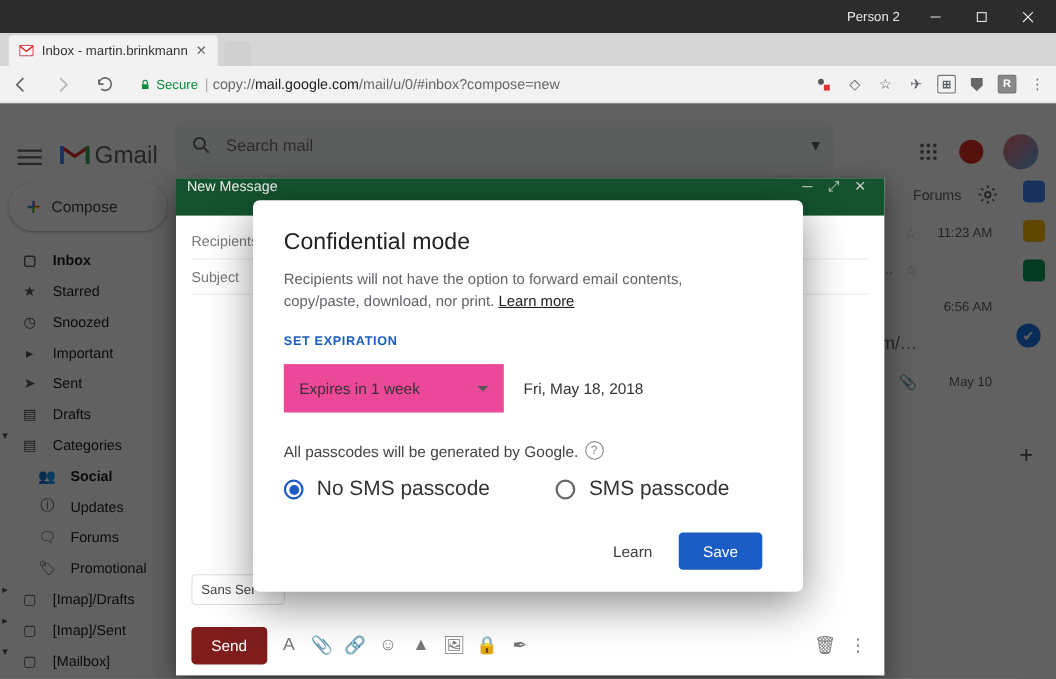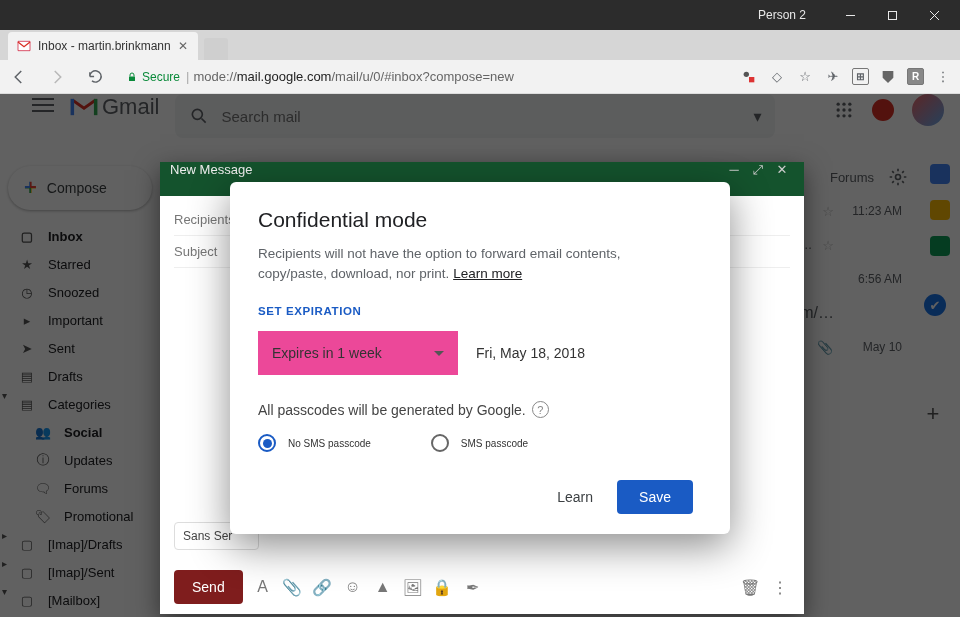--- a/index.html
+++ b/index.html
@@ -1,20 +1,20 @@
 <!DOCTYPE html>
 <html><head>
 <meta charset="utf-8">
 <style>
   * { box-sizing: border-box; margin: 0; padding: 0; font-family: Arial, Helvetica, sans-serif; }
   body { width: 960px; height: 617px; overflow: hidden; background: #2a2a2a; position: relative; }
 
   
   .win-titlebar { height: 30px; background: #2c2c2c; display: flex; align-items: center; justify-content: flex-end; color: #e8e8e8; font-size: 12px; padding-right: 6px; gap: 2px; }
-  .win-titlebar .person { margin-right: 22px; }
+  .win-titlebar .person { margin-right: 10px; }
   .win-btn { width: 40px; height: 26px; display: flex; align-items: center; justify-content: center; color: #e8e8e8; }
   .win-btn svg { width: 11px; height: 11px; }
 
   
   .tab-strip { height: 30px; background: #d6d6d6; display: flex; align-items: flex-end; padding-left: 8px; }
   .tab { background: #f2f2f2; height: 28px; min-width: 190px; max-width: 190px; display: flex; align-items: center; padding: 0 8px; border-top-left-radius: 4px; border-top-right-radius: 4px; font-size: 12px; color: #333; position: relative; }
   .tab .favicon { width: 16px; height: 16px; margin-right: 6px; display:flex; align-items:center; justify-content:center; }
   .tab .tab-label { flex: 1; white-space: nowrap; overflow: hidden; text-overflow: ellipsis; }
   .tab .tab-close { width: 14px; height:14px; color:#666; display:flex; align-items:center; justify-content:center; }
   .new-tab { width: 24px; height: 22px; margin-left: 6px; background: #cfcfcf; border-top-left-radius: 3px; border-top-right-radius: 3px; }
@@ -28,21 +28,21 @@
   .url-box .url-text { color: #666; }
   .url-box .url-text .domain { color: #222; }
   .ext-icons { display:flex; align-items:center; gap:10px; color:#5f6368; }
   .ext-icons .ext { width:18px; height:18px; display:flex; align-items:center; justify-content:center; font-size:13px; }
   .ext-icons .ext.boxed { border:1px solid #777; border-radius:2px; width:17px; height:17px; font-size:10px; font-weight:bold; }
 
   
   .app { position: relative; height: calc(617px - 30px - 30px - 34px); background: #fff; }
   .dim-overlay { position:absolute; inset:0; background: rgba(0,0,0,0.62); z-index: 5; }
 
-  .gmail-header { height:60px; display:flex; align-items:flex-start; padding:0 16px; gap:16px;margin-left:16px; }
+  .gmail-header { height:60px; display:flex; align-items:flex-end; padding:0 16px; gap:16px; }
   .menu-icon { width:22px; height:22px; color:#5f6368; display:flex; flex-direction:column; justify-content:space-between; padding:4px 0; }
   .menu-icon span { height:2px; background:#5f6368; }
   .gmail-logo { display:flex; align-items:center; gap:4px; }
   .gmail-logo .g { font-size: 22px; color:#5f6368; font-weight:400; }
   .search-box { flex:1; max-width:600px; background:#f1f3f4; height:44px; border-radius:8px; display:flex; align-items:center; padding:0 14px; color:#5f6368; gap:12px; }
   .search-box input { border:none; background:transparent; flex:1; font-size:15px; color:#5f6368; outline:none; }
   .top-icons { margin-left:auto; display:flex; align-items:center; gap:18px; color:#5f6368; }
   .avatar { width:32px; height:32px; border-radius:50%; background: linear-gradient(135deg,#e66,#6ae); }
 
   .gmail-body { display:flex; height:calc(100% - 60px); }
@@ -83,21 +83,21 @@
   .modal .desc { font-size:13.5px; color:#5f6368; line-height:1.45; margin-bottom:22px; }
   .modal .desc a { color:#202124; text-decoration:underline; }
   .modal .section-label { font-size:11.5px; font-weight:700; letter-spacing:0.6px; color:#1a5bc4; margin-bottom:14px; }
   .exp-row { display:flex; align-items:center; gap:18px; margin-bottom:26px; }
   .dropdown { background:#ec4899; height:44px; width:200px; display:flex; align-items:center; justify-content:space-between; padding:0 14px; font-size:14px; color:#333; }
   .dropdown .caret { border-left:5px solid transparent; border-right:5px solid transparent; border-top:5px solid #555; }
   .exp-date { font-size:14px; color:#333; }
   .passcode-note { font-size:14px; color:#444; margin-bottom:16px; display:flex; align-items:center; gap:6px; }
   .help-circ { width:17px; height:17px; border:1.5px solid #888; border-radius:50%; display:inline-flex; align-items:center; justify-content:center; font-size:11px; color:#888; }
   .radio-row { display:flex; gap:60px; margin-bottom:28px; }
-  .radio-opt { display:flex; align-items:center; gap:12px; font-size:10px; color:#333;justify-content:flex-end; }
+  .radio-opt { display:flex; align-items:center; gap:12px; font-size:19px; color:#333;justify-content:flex-end; }
   .radio { width:18px; height:18px; border:2px solid #666; border-radius:50%; display:flex; align-items:center; justify-content:center; }
   .radio.checked { border-color:#1a5bc4; }
   .radio.checked::after { content:""; width:9px; height:9px; background:#1a5bc4; border-radius:50%; }
   .modal-actions { display:flex; justify-content:flex-end; gap:10px; }
   .btn-cancel { background:transparent; border:none; color:#3c4043; font-size:14px; font-weight:500; padding:8px 14px; border-radius:4px; }
   .btn-save { background:#1a5bc4; border:none; color:#fff; font-size:14px; font-weight:500; padding:9px 22px; border-radius:4px; }
 
   .footer-links { position:absolute; bottom:4px; left:50%; transform:translateX(-50%); font-size:10px; color:#777; text-align:center; z-index:3; }
   .footer-links span { text-decoration: underline dotted; margin:0 2px; }
 
@@ -160,21 +160,21 @@
   <div class="url-box">
     <span class="secure">
       <svg width="12" height="12" viewBox="0 0 24 24">
           <rect x="6" y="11" width="12" height="9" rx="1" fill="#0a8a3a"></rect>
           <path d="M8 11V8a4 4 0 1 1 8 0v3" fill="none" stroke="#0a8a3a" stroke-width="2"></path>
         </svg>
       <span>Secure</span>
     </span>
     <span style="color:#aaa;margin-right:4px">|</span>
     <span class="url-text">
-      <span>mode://</span><span class="domain">mail.google.com</span><span>/mail/u/0/#inbox?compose=new</span>
+      <span>copy://</span><span class="domain">mail.google.com</span><span>/mail/u/0/#inbox?compose=new</span>
     </span>
   </div>
   <div class="ext-icons">
     <div class="ext">
         <svg width="16" height="16" viewBox="0 0 24 24">
           <circle cx="8" cy="8" r="4" fill="#555"></circle>
           <rect x="12" y="12" width="8" height="8" fill="#d33"></rect>
         </svg>
       </div>
     <div class="ext">◇</div>

